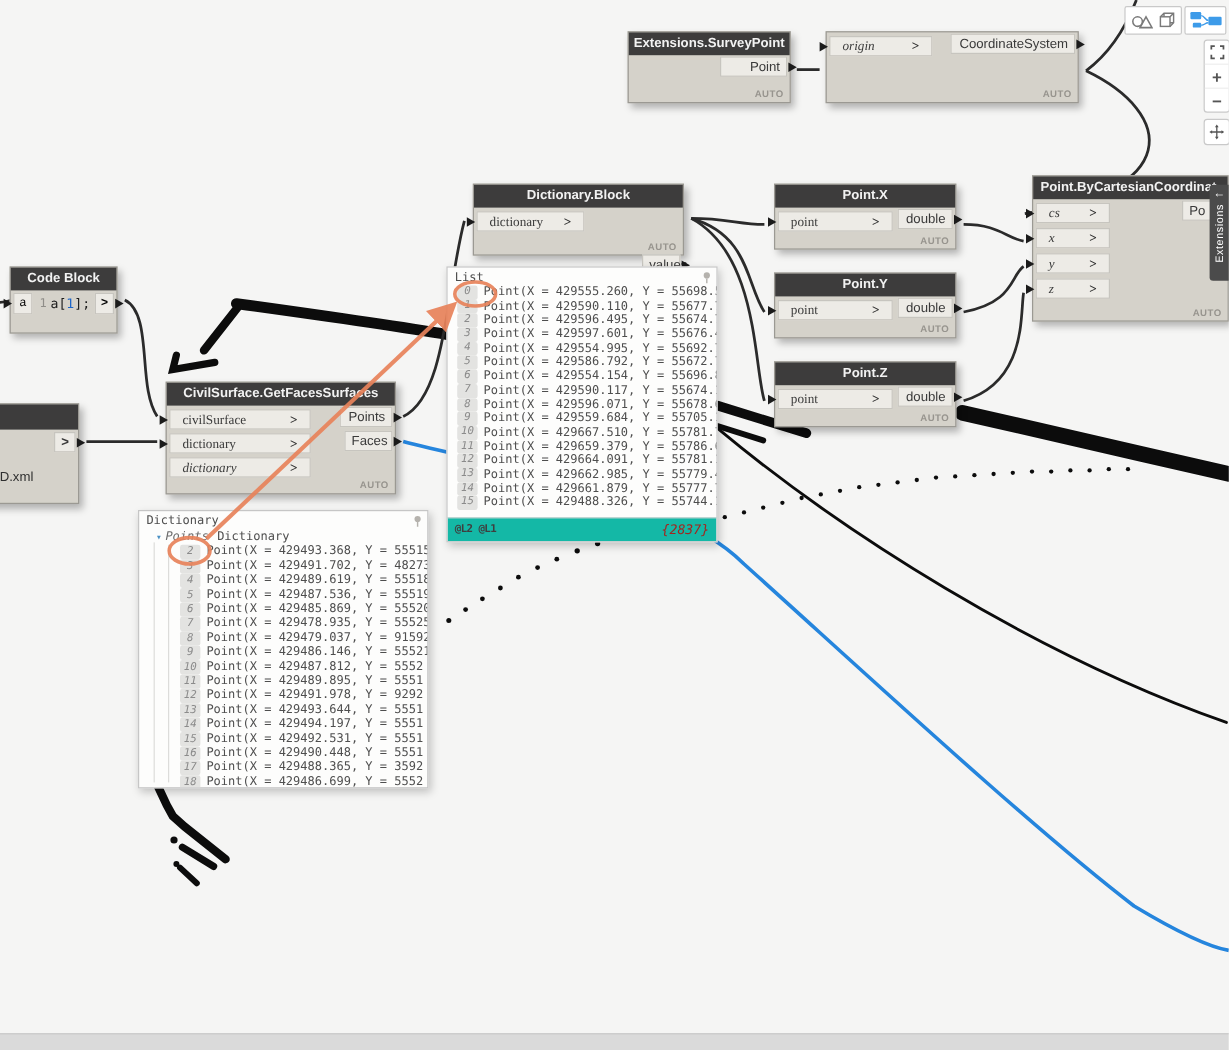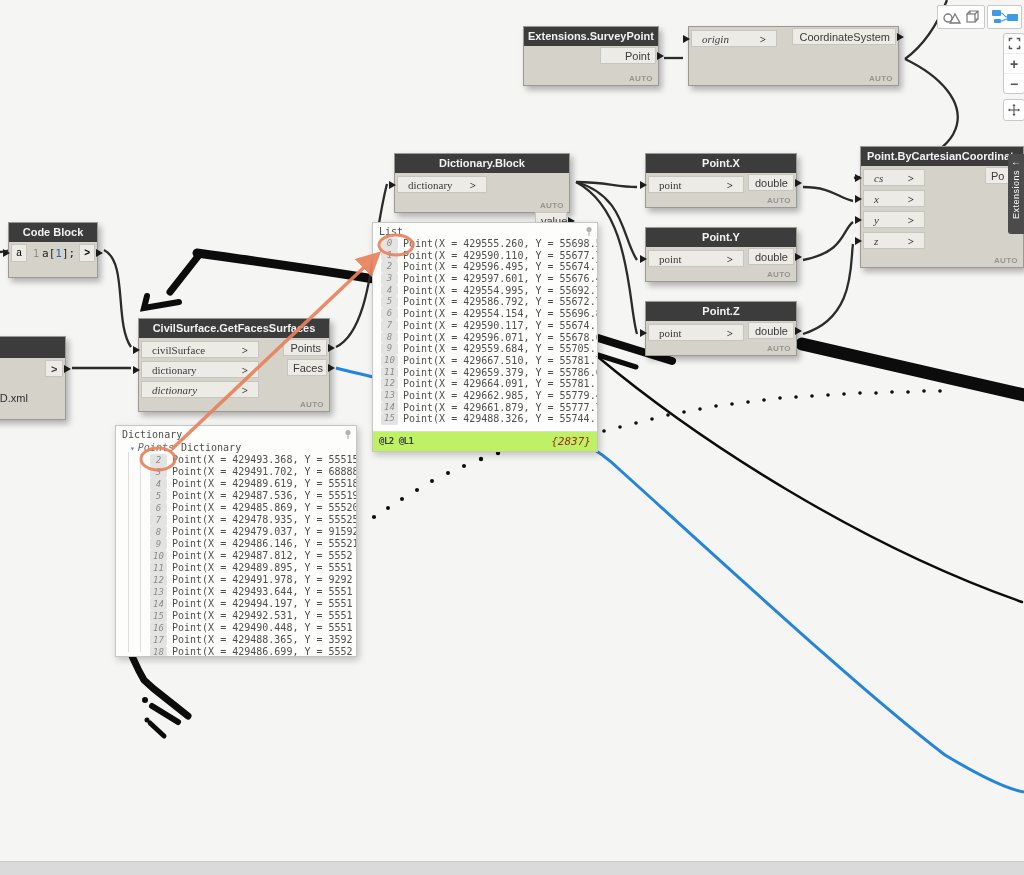--- a/index.html
+++ b/index.html
@@ -17,21 +17,21 @@
   .pin .chev{font-weight:bold;color:#2d2d2d;}
   .it{font-style:italic;}
   .nub{position:absolute;top:50%;margin-top:-4px;width:0;height:0;border-top:4px solid transparent;border-bottom:4px solid transparent;border-left:7px solid #1b1b1b;}
   .nl{left:-9px;} .nr{right:-9px;}
   .lace{position:absolute;right:5px;bottom:2px;font-size:8px;font-weight:bold;color:#97948e;letter-spacing:.4px;}
   
   .preview{position:absolute;z-index:4;background:#fdfdfc;border:1px solid #c6c6c6;box-shadow:2px 3px 7px rgba(0,0,0,.22);font-family:"DejaVu Sans Mono",monospace;color:#4e4e4e;box-sizing:border-box;overflow:hidden;}
   .pv-head{font-size:10px;padding:3px 11px 1px 6px;}
   .pv-row{height:11.7px;line-height:11.7px;font-size:10px;white-space:nowrap;display:flex;align-items:center;}
   .idx{background:#e3e3e1;color:#8b8b8b;font-style:italic;font-size:9px;border-radius:2px;padding:0 3px;margin-right:5px;min-width:11px;text-align:center;flex:none;}
-  .pv-foot{position:absolute;left:0;right:0;bottom:0;height:19px;border-top:1px solid #dadada;background:#bef264;font-size:9px;line-height:19px;padding:0 6px;}
+  .pv-foot{position:absolute;left:0;right:0;bottom:0;height:19px;border-top:1px solid #dadada;background:#14b8a6;font-size:9px;line-height:19px;padding:0 6px;}
   .lvl{font-weight:bold;color:#3f3f3f;letter-spacing:-0.5px;}
   .cnt{position:absolute;right:6px;top:0;color:#a02720;font-style:italic;font-size:11px;}
   .pin-ico{position:absolute;top:3px;right:4px;z-index:2;}
   .guide{position:absolute;width:1px;background:#dcdcda;}
   .dict-l2{font-size:10px;padding-left:14px;white-space:nowrap;height:13px;line-height:13px;}
   .exp{color:#4a90c4;font-size:8px;margin-right:3px;}
   .dkey{font-style:italic;color:#6b6b6b;margin-right:7px;}
   
   .cb-row{display:flex;align-items:center;height:18px;margin-top:2px;}
   .cb-in{background:#edebe6;border:1px solid #c7c5bf;font-size:10px;width:14px;text-align:center;height:16px;line-height:15px;position:relative;margin-left:2px;}
@@ -356,21 +356,21 @@
     <div class="dict-l2">
       <span class="exp">▾</span><span class="dkey">Points</span><span>Dictionary</span>
     </div>
     <div style="padding-left:34px;">
         <div class="pv-row" style="height:12px;line-height:12px;">
           <span class="idx">2</span>
           <span>Point(X = 429493.368, Y = 55515</span>
         </div>
         <div class="pv-row" style="height:12px;line-height:12px;">
           <span class="idx">3</span>
-          <span>Point(X = 429491.702, Y = 68888</span>
+          <span>Point(X = 429491.702, Y = 48273</span>
         </div>
         <div class="pv-row" style="height:12px;line-height:12px;">
           <span class="idx">4</span>
           <span>Point(X = 429489.619, Y = 55518</span>
         </div>
         <div class="pv-row" style="height:12px;line-height:12px;">
           <span class="idx">5</span>
           <span>Point(X = 429487.536, Y = 55519</span>
         </div>
         <div class="pv-row" style="height:12px;line-height:12px;">

